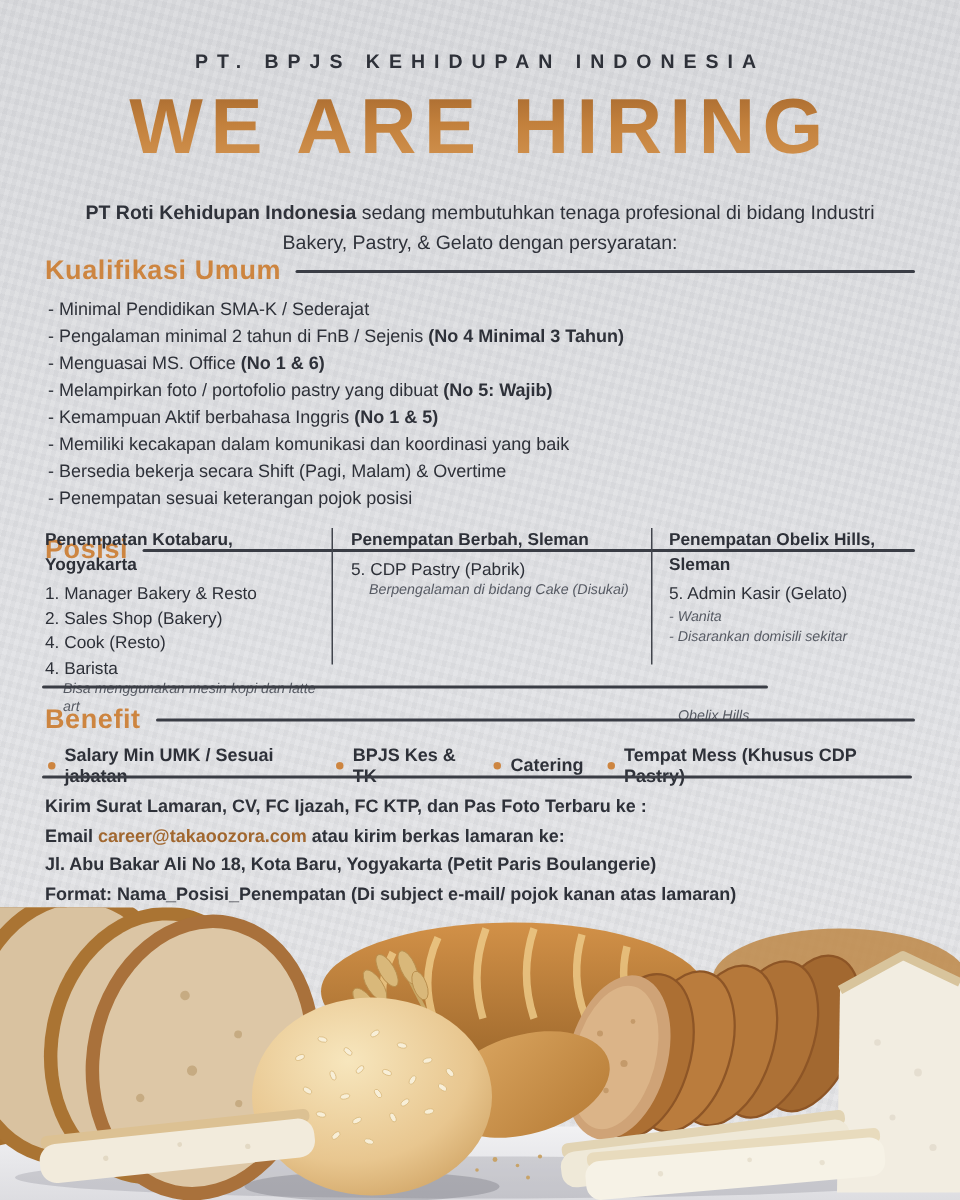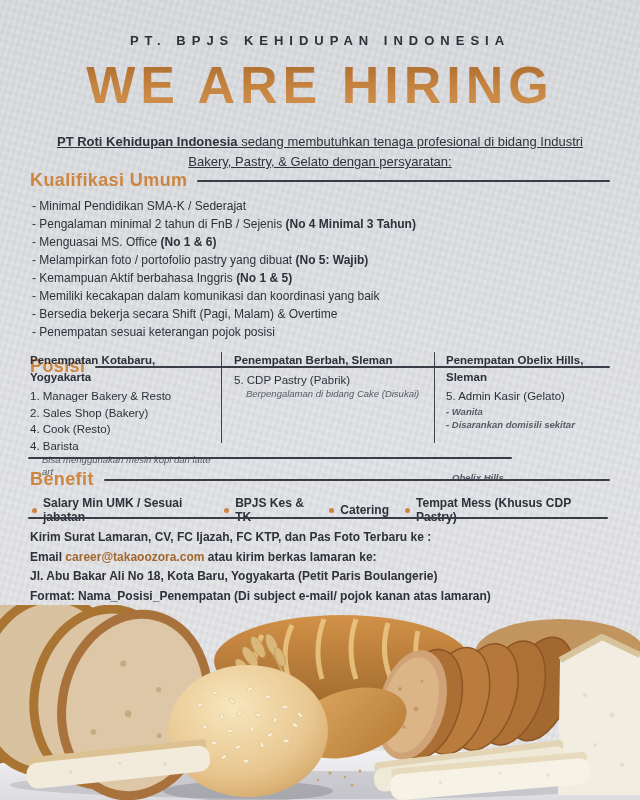--- a/index.html
+++ b/index.html
@@ -12,36 +12,36 @@
       repeating-linear-gradient(15deg, rgba(255,255,255,0.04) 0 4px, rgba(120,122,132,0.04) 4px 8px),
       linear-gradient(180deg,#d9dadd 0%, #e1e2e5 55%, #e5e5e7 100%);
   }
   .abs{position:absolute;left:30px;right:30px;}
   .company{top:33px;text-align:center;font-size:13px;font-weight:bold;letter-spacing:6px;color:#2e3139;}
   .headline{
     top:56px;text-align:center;font-size:52px;font-weight:bold;letter-spacing:5px;line-height:58px;
     background:linear-gradient(180deg,#a4672e 0%, #c2803c 45%, #d49552 100%);
     -webkit-background-clip:text;background-clip:text;color:transparent;
   }
-  .intro{top:132px;text-align:center;font-size:13px;line-height:20px;color:#2f323a;text-decoration:underline;}
+  .intro{top:132px;text-align:center;font-size:13px;line-height:20px;color:#2f323a;}
   .sec{display:flex;align-items:center;gap:10px;}
   .sec-title{font-size:18px;font-weight:bold;color:#cd8540;letter-spacing:.4px;white-space:nowrap;}
   .sec .rule{flex:1;height:2px;background:#3a3d45;border-radius:1px;}
   .sec-kual{top:170px;}
   .kual-list{top:197px;left:32px;font-size:12px;line-height:18px;color:#2e3139;}
   .kual-list .b{font-weight:bold;}
   .sec-posisi{top:356px;justify-content:center;}
   .columns{top:352px;display:flex;height:91px;}
   .col{box-sizing:border-box;font-size:11.5px;line-height:16.5px;}
   .col1{width:192px;border-right:1px solid #41444c;padding-right:8px;}
   .col2{width:213px;border-right:1px solid #41444c;padding-left:12px;}
   .col3{flex:1;padding-left:11px;}
   .col-header{font-weight:bold;font-size:11.5px;margin-bottom:3px;}
   .col .note{font-size:9.5px;font-style:italic;color:#565a63;line-height:12px;margin-left:12px;}
-  .col3 .note{margin-left:0;margin-top:1px;font-weight:bold;}
+  .col3 .note{margin-left:0;margin-top:1px;}
   .col3 .note-ind{margin-left:6px;margin-top:41px;}
   .hline{position:absolute;height:2px;background:#3a3d45;border-radius:1px;}
   .line-posisi{top:457px;left:28px;width:484px;}
   .line-benefit{top:517px;left:28px;width:580px;}
   .sec-benefit{top:469px;text-align:right;}
   .benefit-items{top:496px;left:32px;display:flex;align-items:center;font-size:12px;font-weight:bold;color:#2e3139;}
   .benefit-item{display:flex;align-items:center;margin-right:16px;}
   .dot{width:5px;height:5px;border-radius:50%;background:#cd8540;margin-right:6px;flex:0 0 auto;}
   .contact{top:528px;font-size:12px;font-weight:bold;line-height:19.5px;color:#2e3139;}
   .email{color:#a1672f;}

